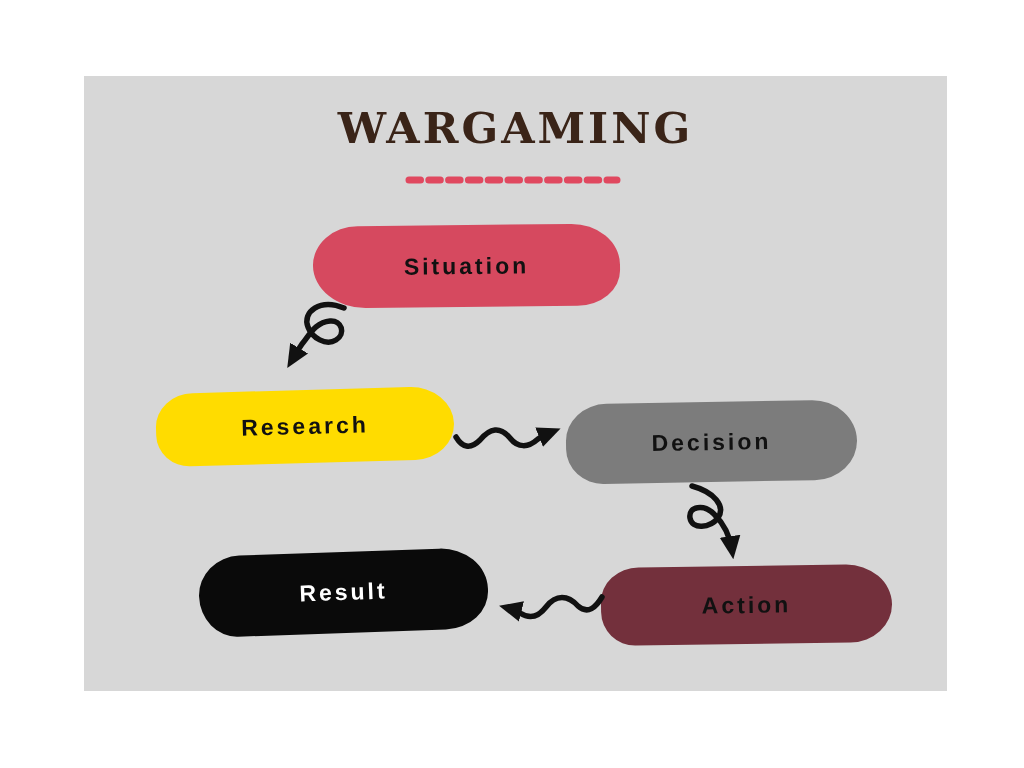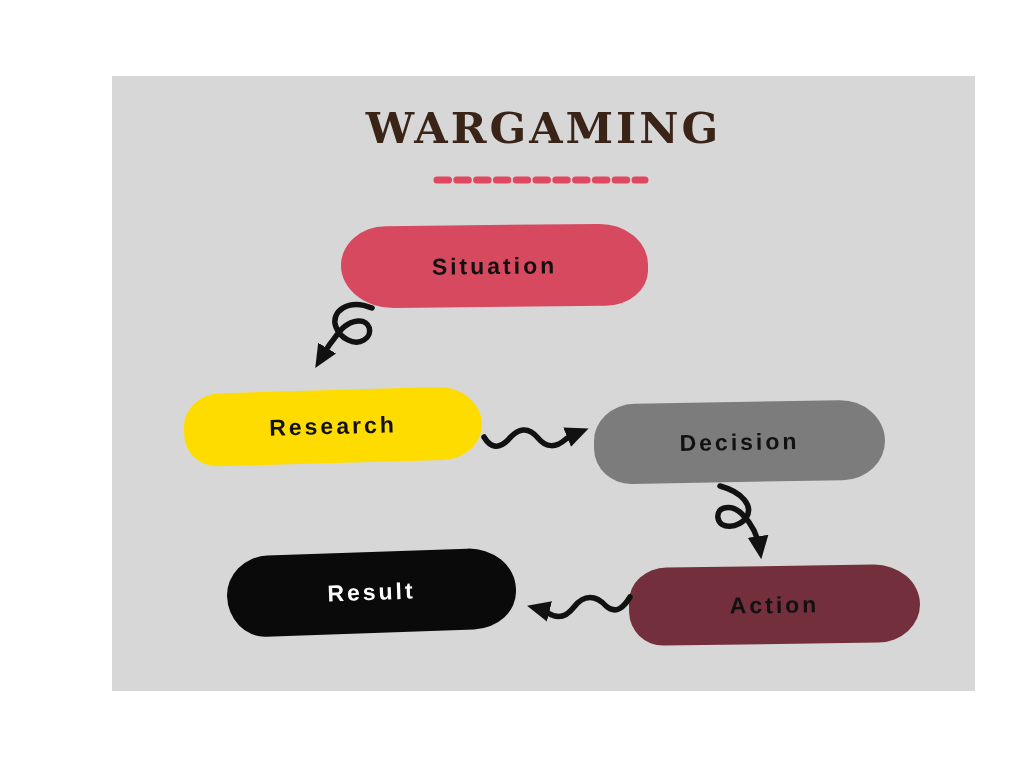--- a/index.html
+++ b/index.html
@@ -3,21 +3,20 @@
 <meta charset="utf-8">
 <style>
   html,body{margin:0;padding:0;}
   body{
     width:1024px;height:768px;background:#ffffff;position:relative;overflow:hidden;
     font-family:"Liberation Sans", sans-serif;
   }
   .panel{
     position:absolute;left:84px;top:76px;width:863px;height:615px;
     background:#d7d7d7;
-    margin-left:28px;
   }
   .title{
     position:absolute;left:0;top:27px;width:100%;
     text-align:center;
     font-family:"DejaVu Serif", serif;
     font-size:43px;font-weight:600;letter-spacing:3px;
     color:#3a2418;
   }
   .divider{
     position:absolute;left:318px;top:98px;width:222px;height:12px;

